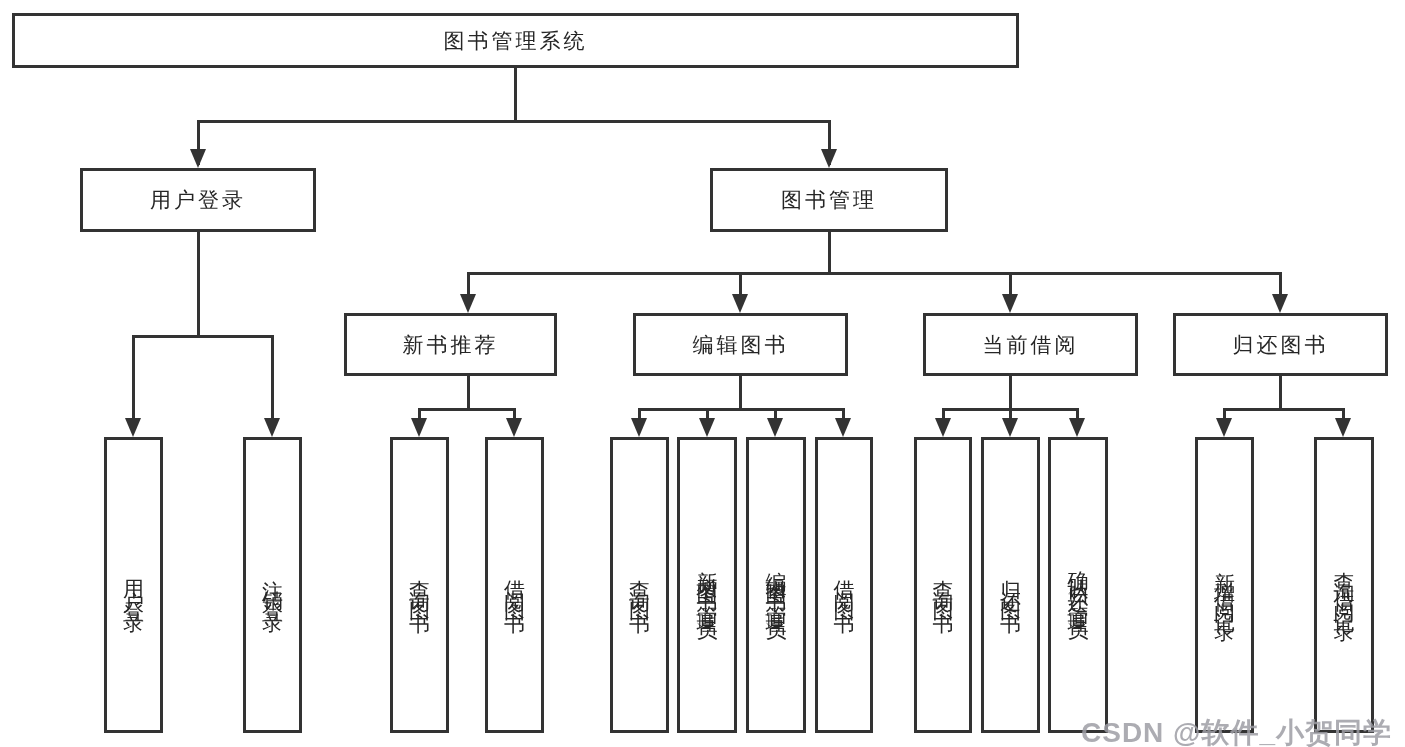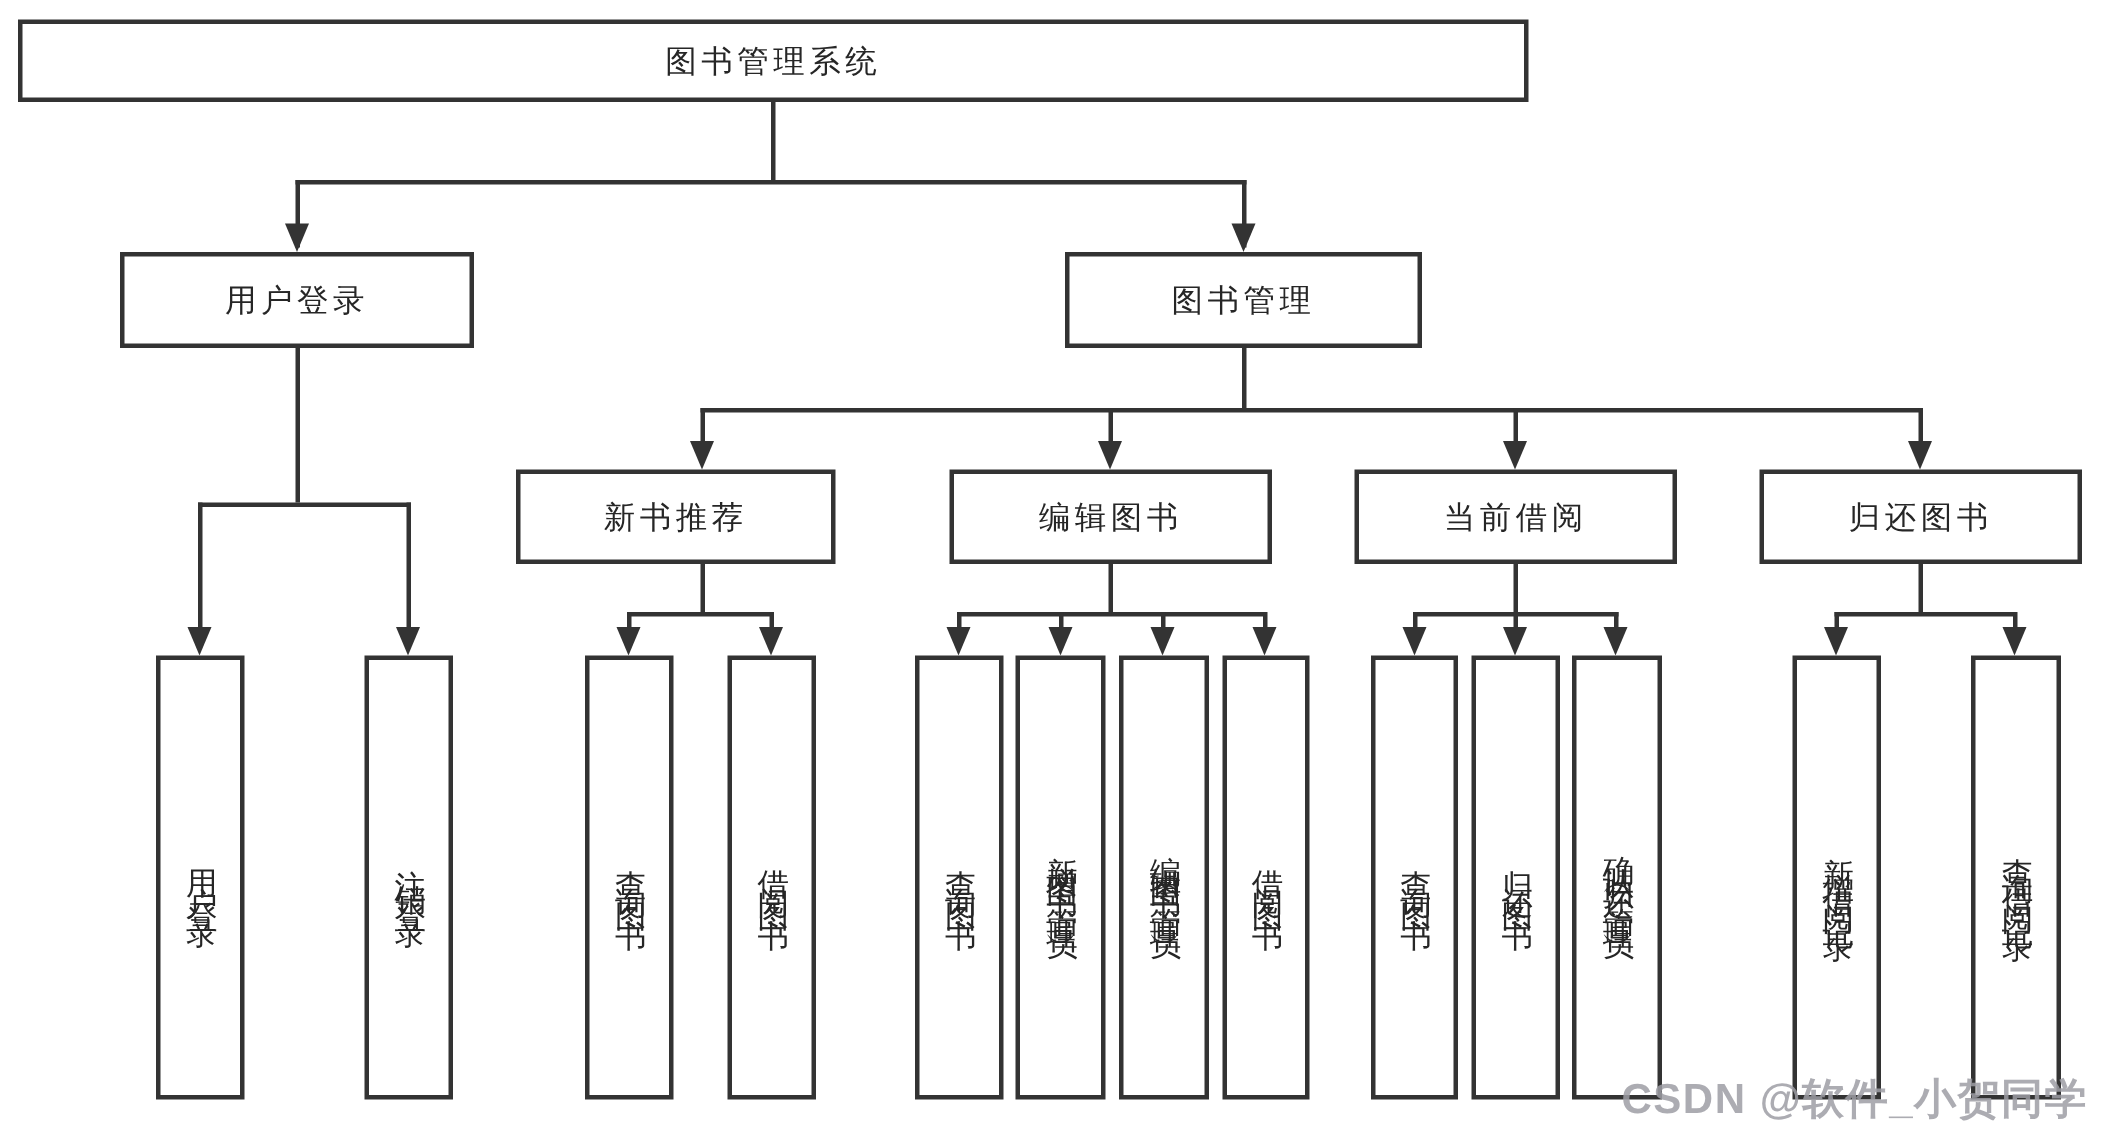--- a/index.html
+++ b/index.html
@@ -41,21 +41,21 @@
   <div class="box hbox" style="left:710px;top:168px;width:238px;height:64px">
     <span>图书管理</span>
   </div>
 
   <div class="box hbox" style="left:344px;top:313px;width:213px;height:63px">
     <span>新书推荐</span>
   </div>
   <div class="box hbox" style="left:633px;top:313px;width:215px;height:63px">
     <span>编辑图书</span>
   </div>
-  <div class="box hbox" style="left:903px;top:313px;width:215px;height:63px">
+  <div class="box hbox" style="left:923px;top:313px;width:215px;height:63px">
     <span>当前借阅</span>
   </div>
   <div class="box hbox" style="left:1173px;top:313px;width:215px;height:63px">
     <span>归还图书</span>
   </div>
 
   <div class="box leaf" style="left:104px;top:437px;width:59px;height:296px">
     <span class="vt">用户登录</span>
   </div>
   <div class="box leaf" style="left:243px;top:437px;width:59px;height:296px">

